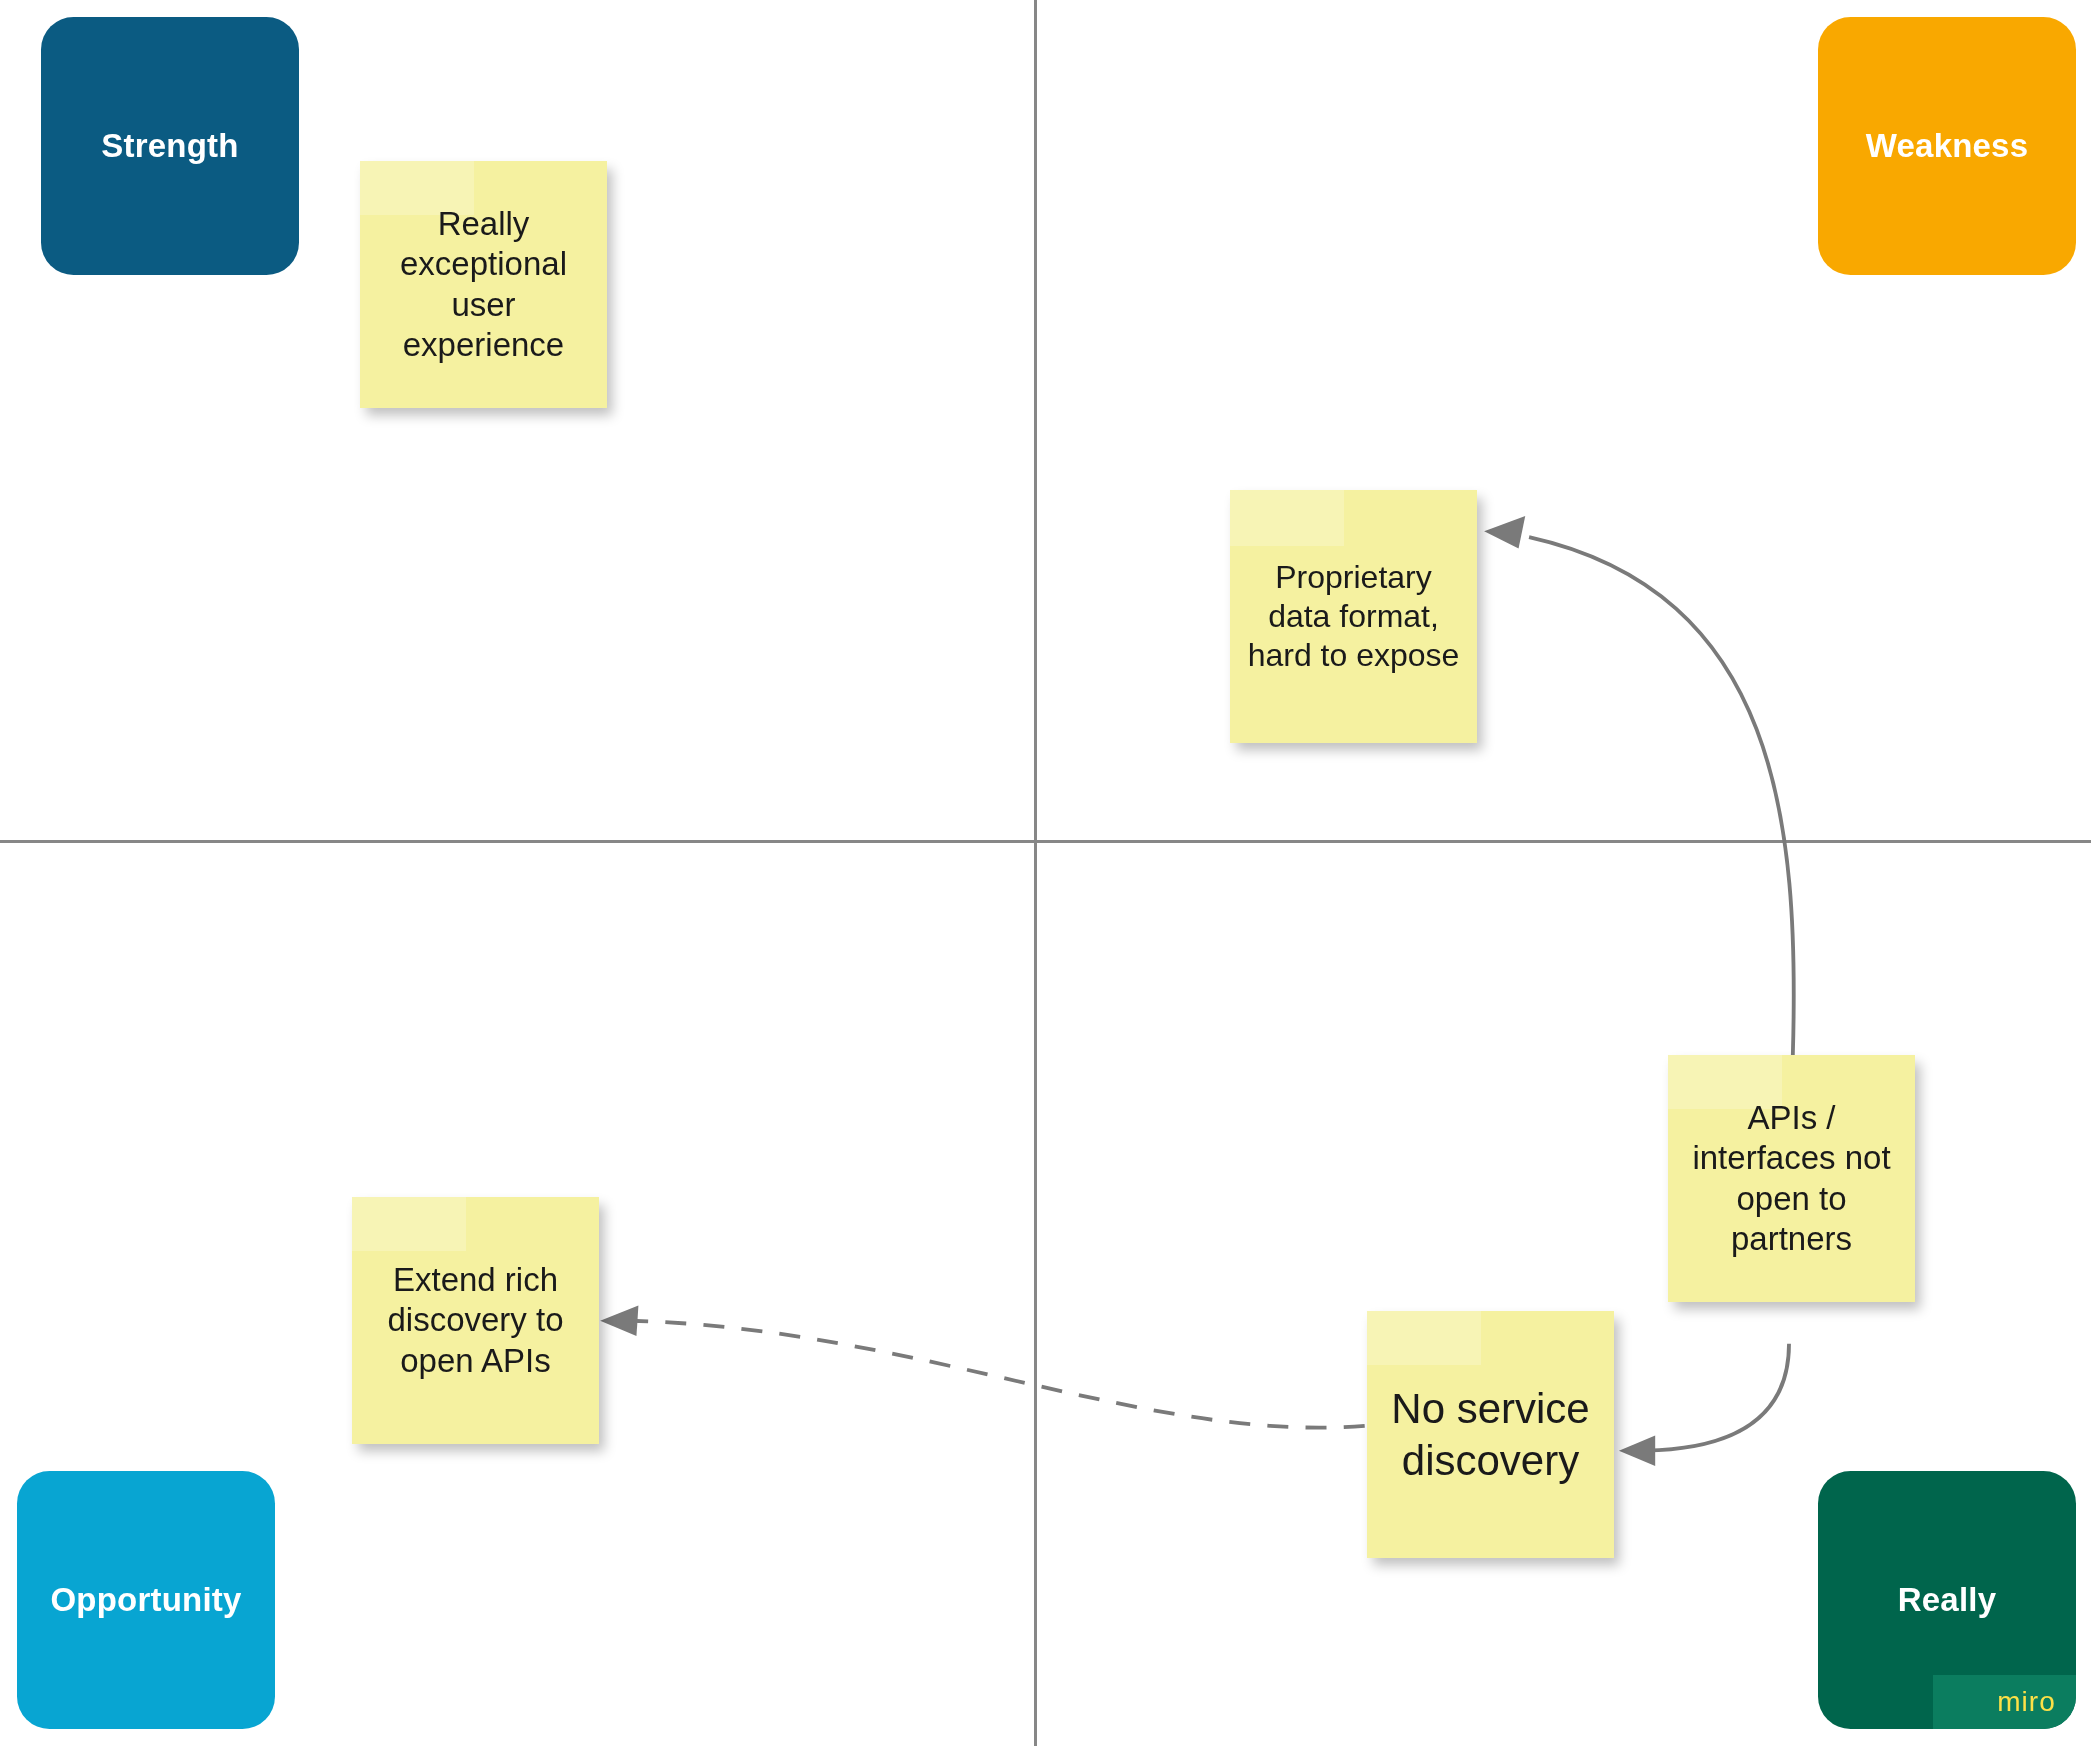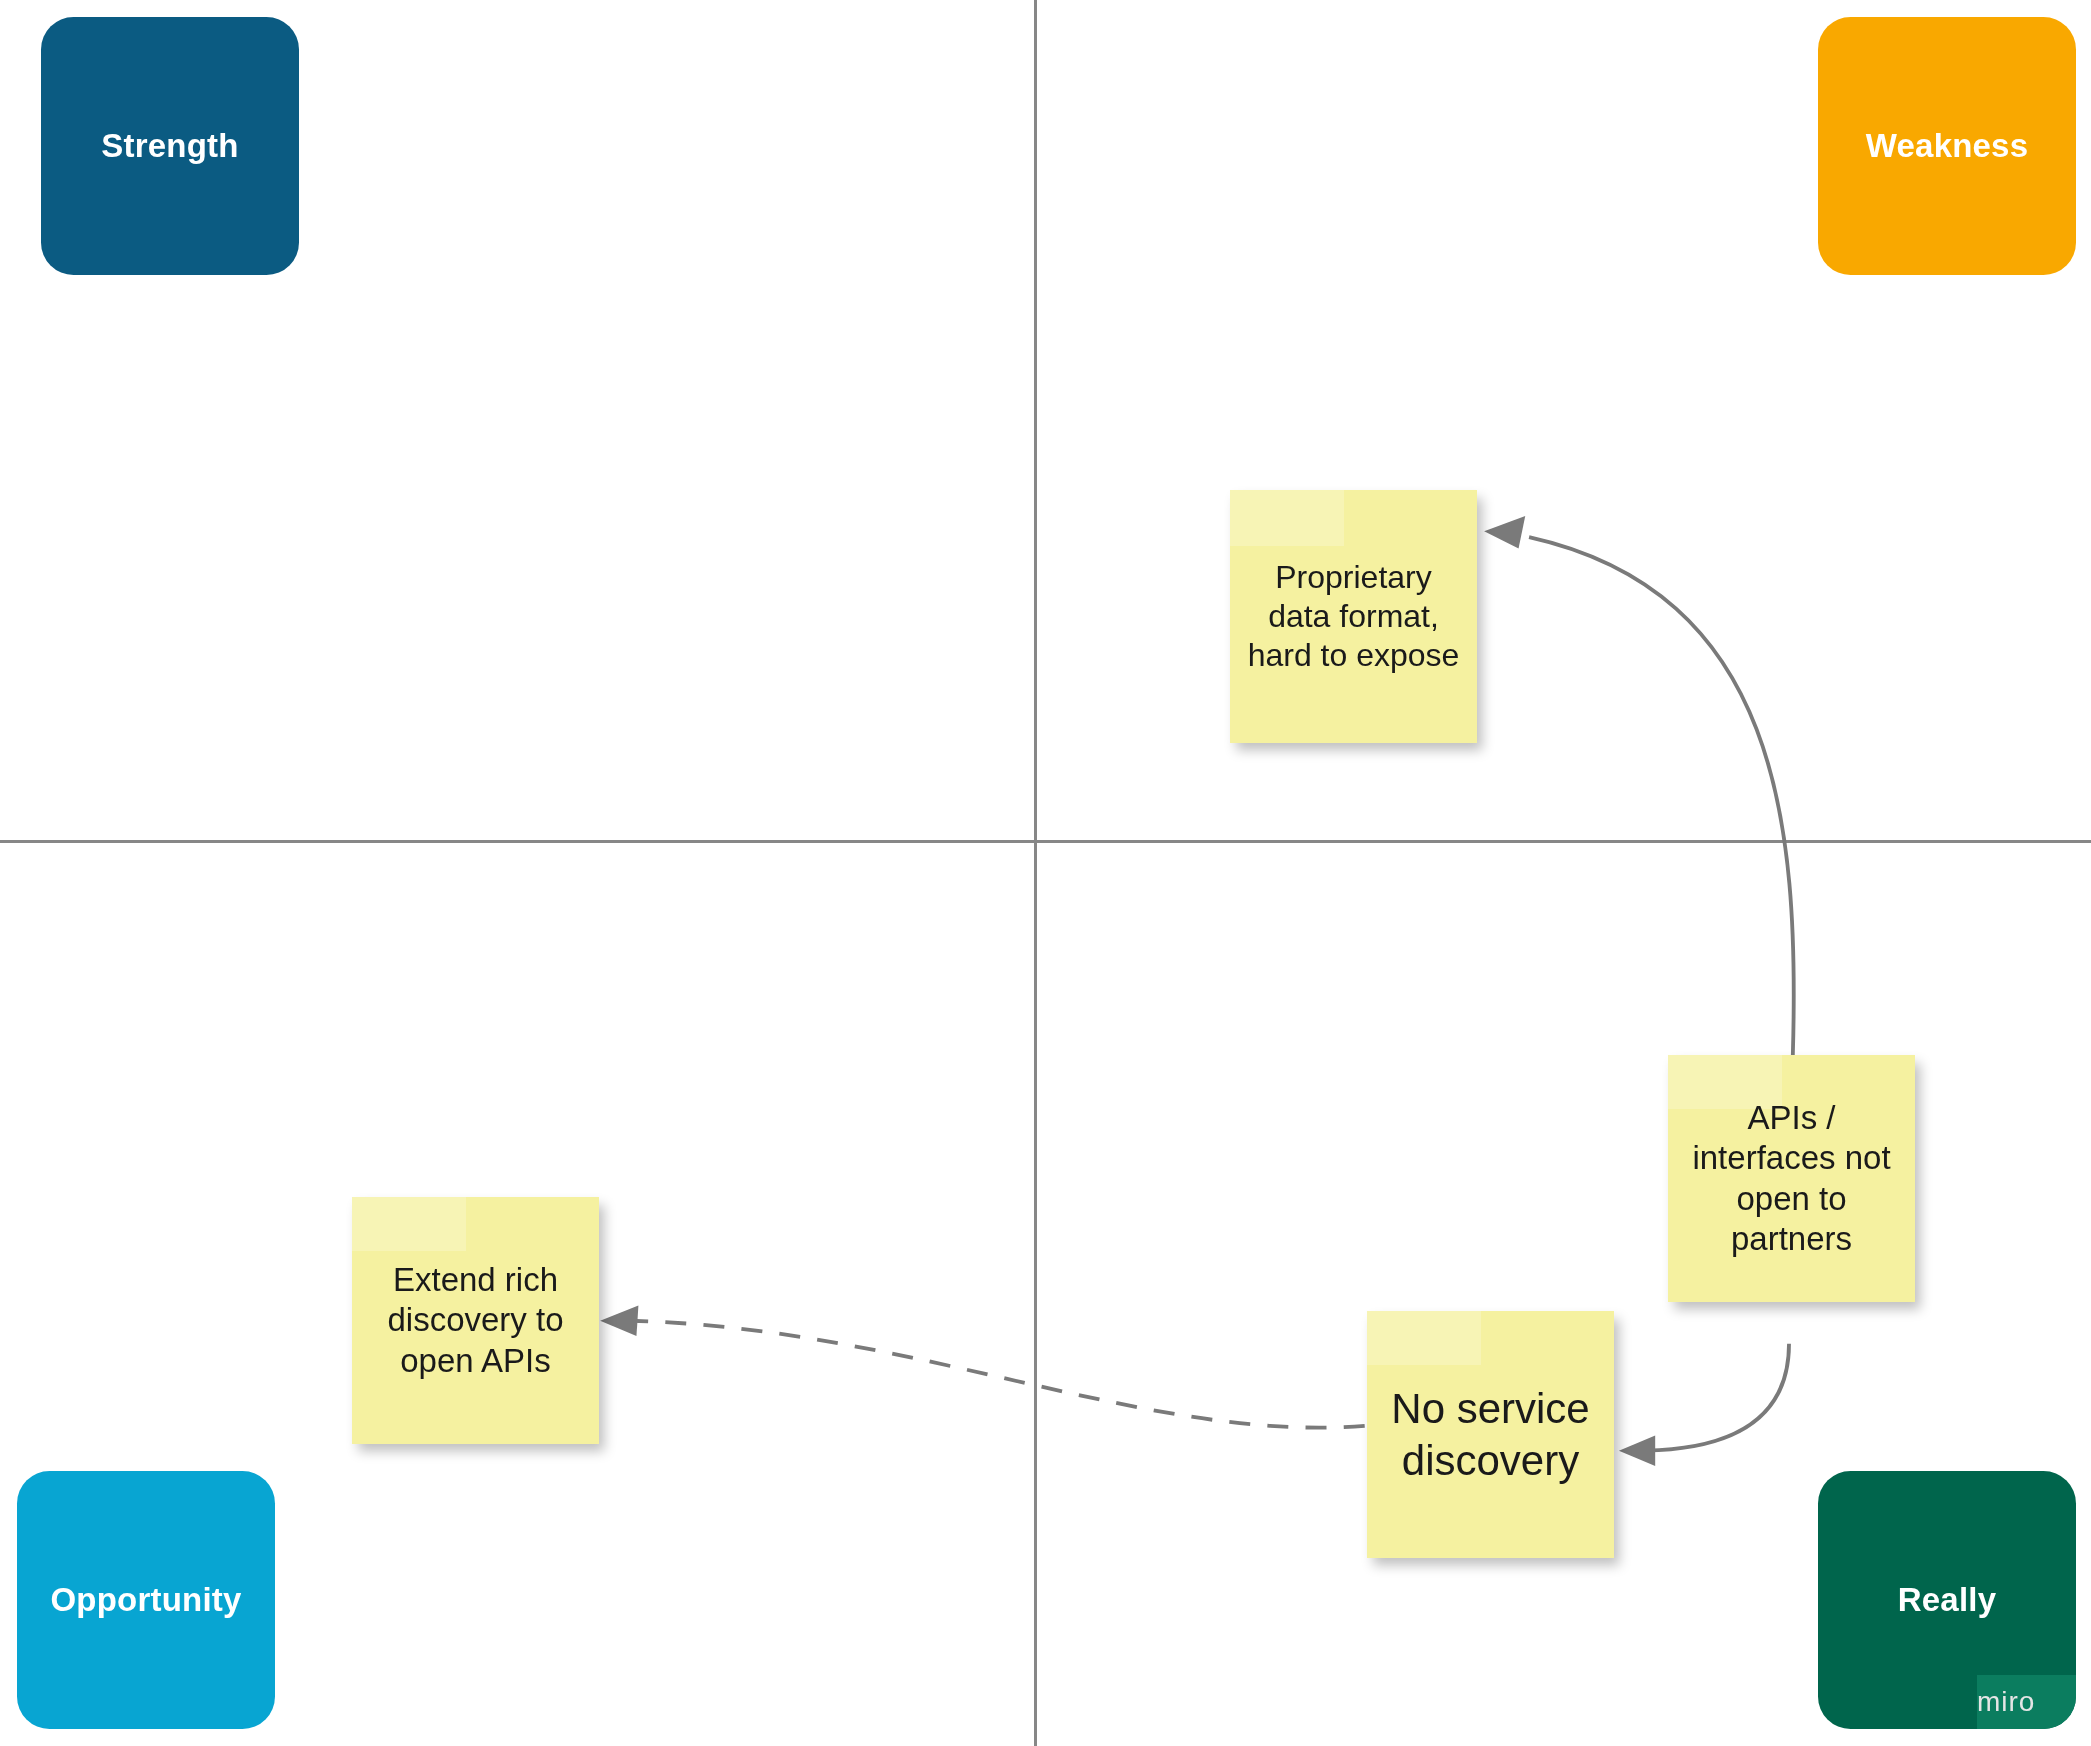--- a/index.html
+++ b/index.html
@@ -59,26 +59,27 @@
   
   .miro-watermark {
     position: absolute;
     right: 0px;
     bottom: 0px;
     width: 99px;
     height: 54px;
     background: #0b7d5f;
     display: flex;
     align-items: center;
-    justify-content: flex-start;
-    color: #e5e5e5;
+    justify-content: center;
+    color: #fde047;
     font-size: 28px;
     font-weight: normal;
     letter-spacing: 1px;
     border-bottom-right-radius: 32.5px;
+    padding-left: 44px;
   }
 
   
   .sticky {
     position: absolute;
     background: #f5f1a0;
     box-sizing: border-box;
     display: flex;
     align-items: center;
     justify-content: center;
@@ -156,20 +157,23 @@
       <path class="conn" d="M 1872 1406 C 1872 1480 1820 1516 1722 1518"></path>
       <polygon class="arrowhead" points="1694,1518 1732,1502 1732,1534"></polygon>
     </g>
 
     <g>
       <path class="conn conn-dashed" d="M 1428 1492 C 1200 1510 960 1390 660 1382"></path>
       <polygon class="arrowhead" points="628,1382 668,1366 666,1398"></polygon>
     </g>
   </svg>
 
+  <div class="sticky note-ux">
+    <span>Really exceptional user experience</span>
+  </div>
 
   <div class="sticky note-proprietary">
     <span>Proprietary data format, hard to expose</span>
   </div>
 
   <div class="sticky note-apis">
     <span>APIs / interfaces not open to partners</span>
   </div>
 
   <div class="sticky note-discovery">

